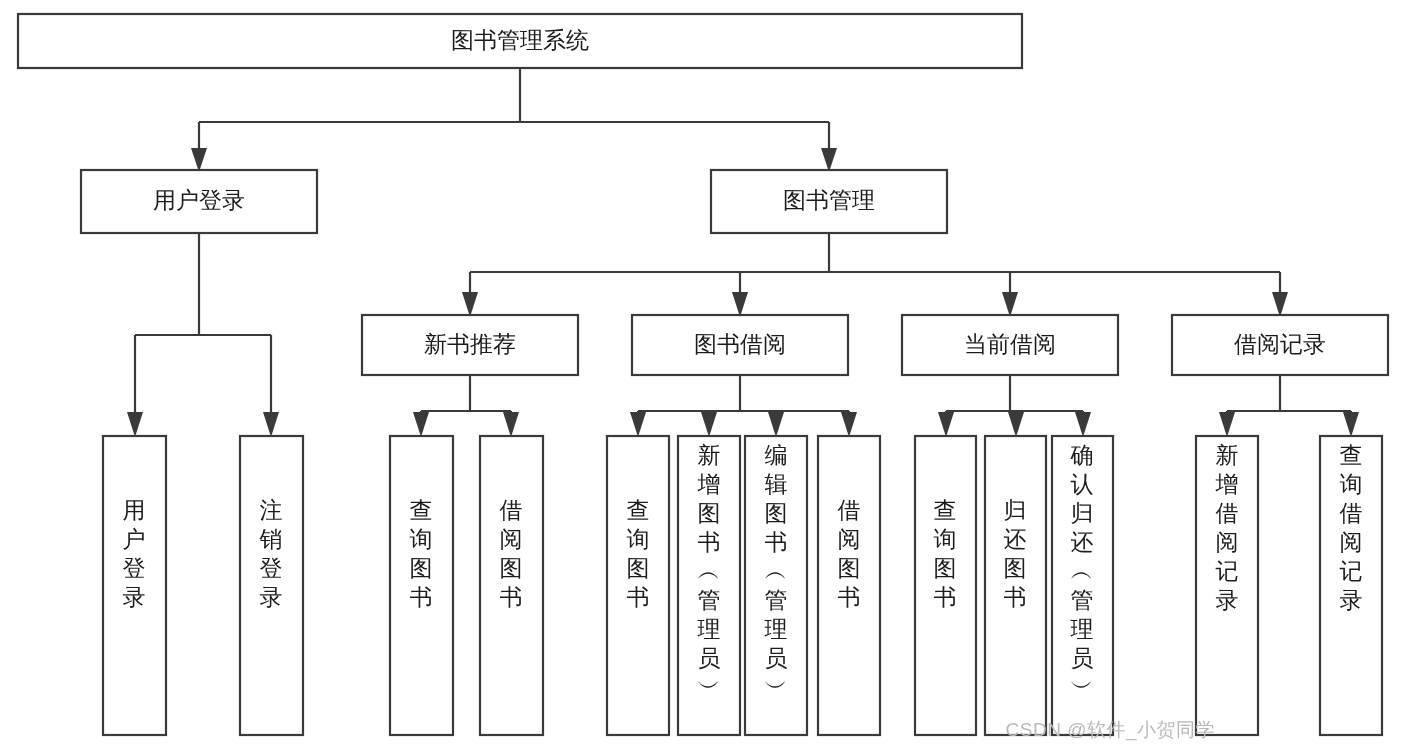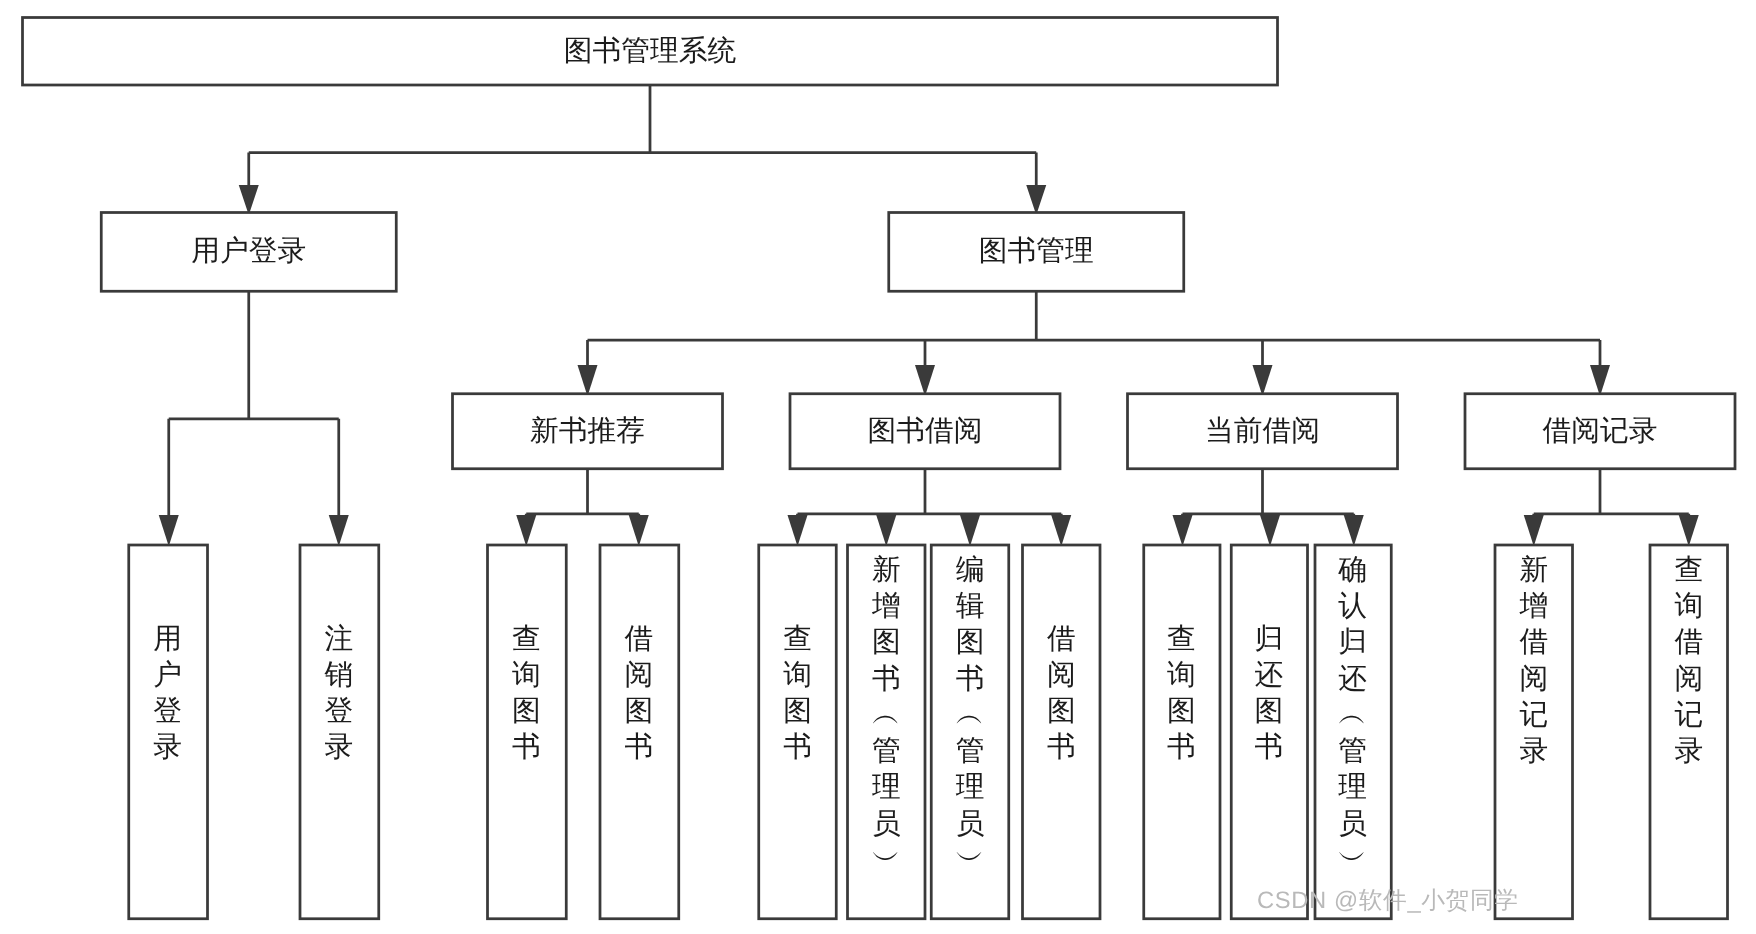--- a/index.html
+++ b/index.html
@@ -50,21 +50,21 @@
   }
   .node-label-v {
     font-family: "Liberation Sans", "DejaVu Sans", sans-serif;
     font-size: 23px;
     fill: #1c1c1c;
     text-anchor: middle;
   }
   .watermark {
     position: absolute;
     right: 14px;
-    bottom: 14px;
+    bottom: 4px;
     font-family: "Liberation Sans", "DejaVu Sans", sans-serif;
     font-size: 19px;
     color: #b9b9b9;
     letter-spacing: 0.5px;
     white-space: nowrap;
     pointer-events: none;
   }
 </style>
 </head>
 <body>

